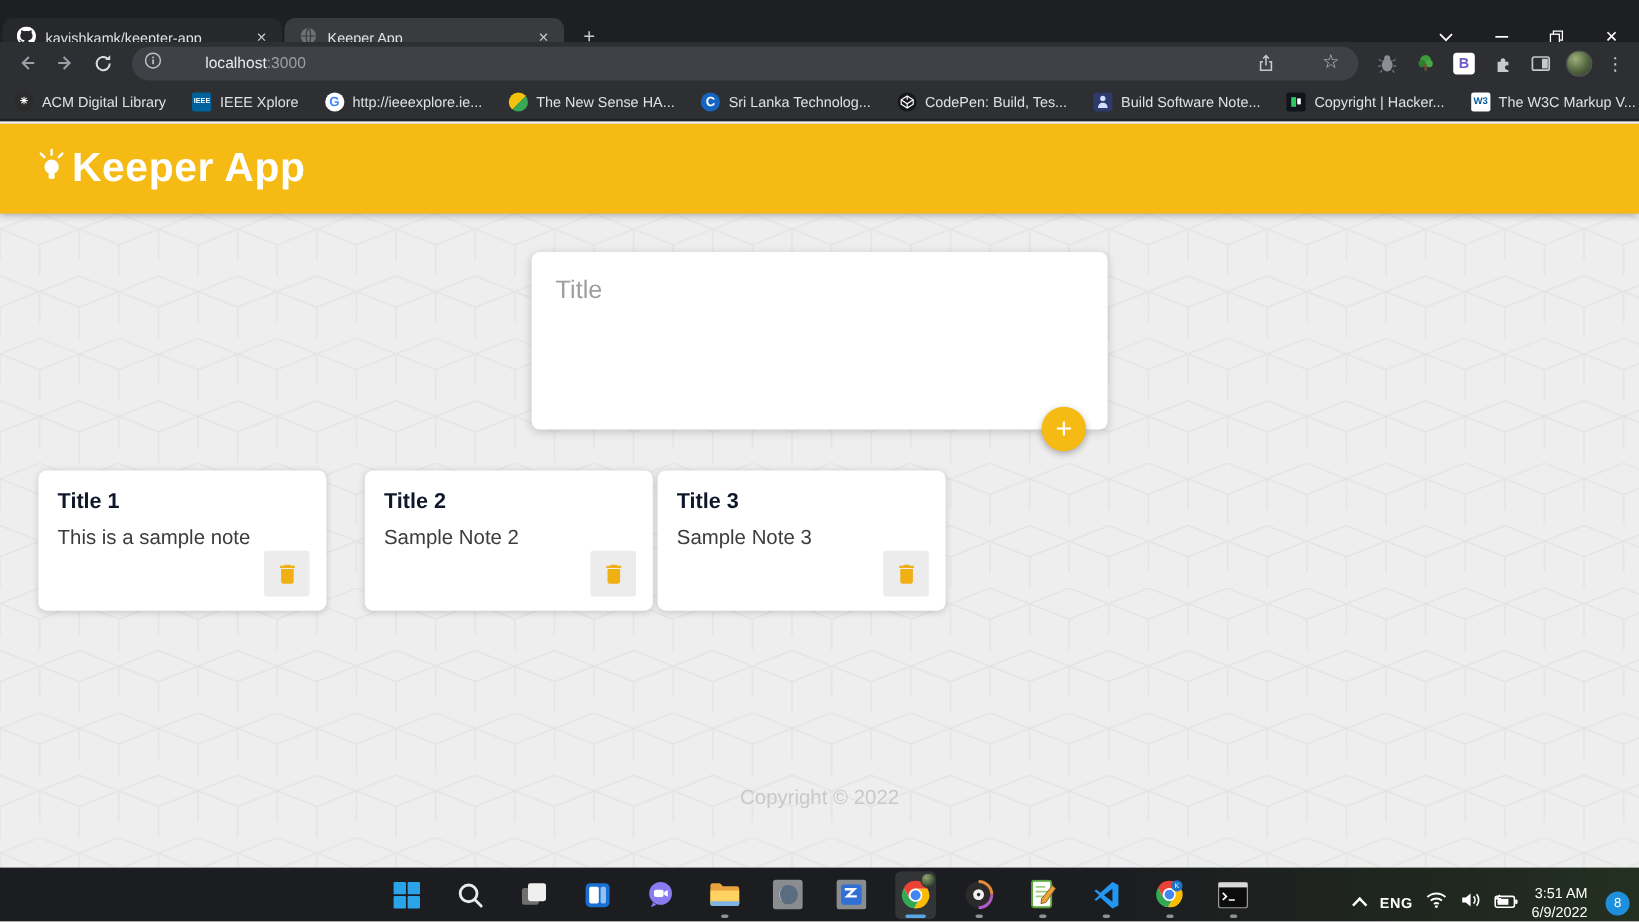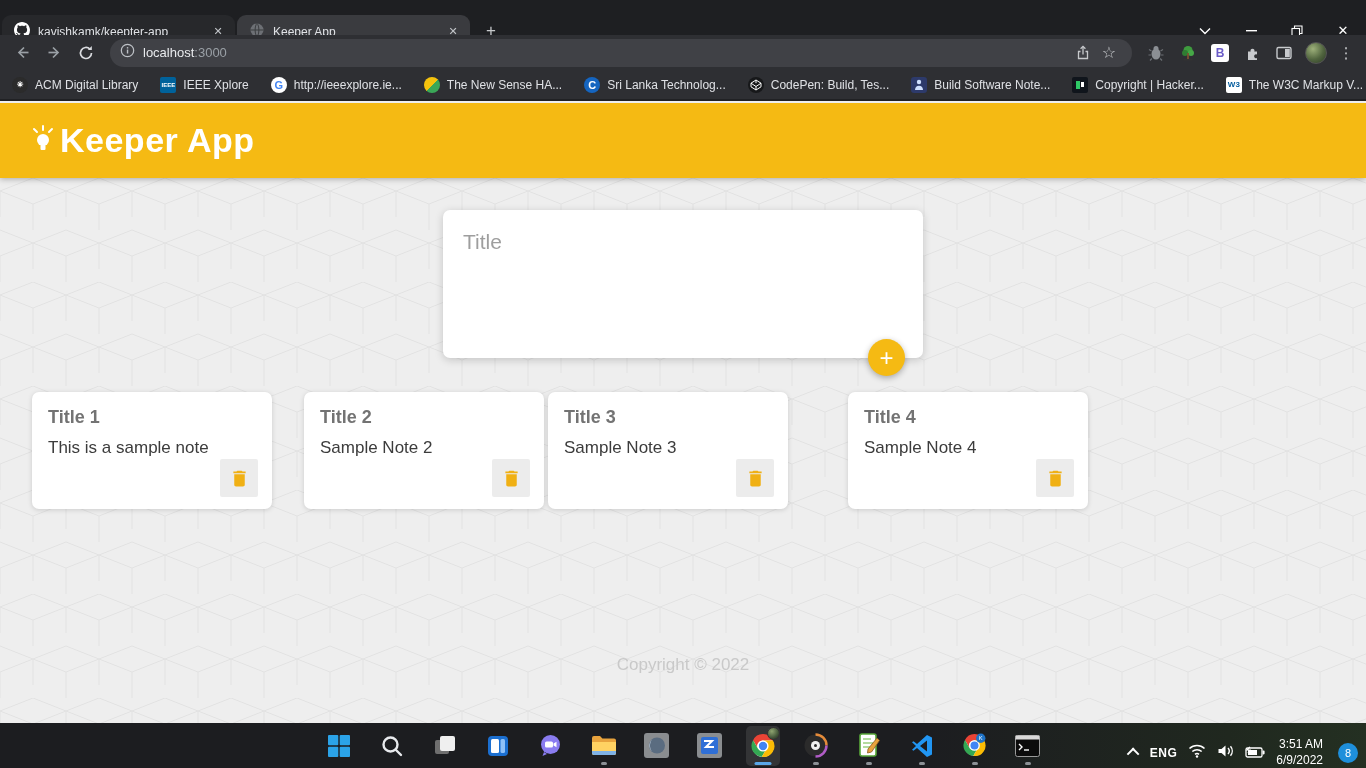--- a/index.html
+++ b/index.html
@@ -13,21 +13,21 @@
   .tab-active { background:#3A3B3F; }
   .tab-label { flex:1; white-space:nowrap; overflow:hidden; }
   .tab-close { width:18px; height:18px; display:flex; align-items:center; justify-content:center; color:#C3C6CA; font-size:11px; border-radius:50%; }
   .newtab-btn { width:26px; height:26px; margin:0 0 4px 8px; color:#C7C9CC; font-size:17px; display:flex; align-items:center; justify-content:center; border-radius:50%; }
   .win-controls { margin-left:auto; height:35px; display:flex; align-items:stretch; }
   .win-btn { width:46px; display:flex; align-items:center; justify-content:center; color:#fff; }
   .win-close { font-size:13px; }
 
   .toolbar { position:absolute; top:35px; left:0; width:1366px; height:35px; background:#2E2F33; display:flex; align-items:center; padding:0 8px; gap:4px; }
   .nav-btn { width:28px; height:28px; display:flex; align-items:center; justify-content:center; }
-  .addr-pill { flex:1; height:28px; background:#404146; border-radius:14px; display:flex; align-items:center; padding:0 10px; margin:0 6px; }
+  .addr-pill { flex:1; height:28px; background:#404146; border-radius:14px; display:flex; align-items:center; padding:0 10px; margin:0 6px;gap:28px; }
   .addr-text { font-size:13px; margin-left:8px; }
   .addr-host { color:#E8EAED; }
   .addr-port { color:#9AA0A6; }
   .addr-spacer { flex:1; }
   .pill-icon { width:26px; height:26px; display:flex; align-items:center; justify-content:center; }
   .star-glyph { color:#C7C9CC; font-size:16px; line-height:1; }
   .ext-icon { width:28px; height:28px; display:flex; align-items:center; justify-content:center; }
   .fav-b { width:18px; height:18px; background:#fff; border-radius:3px; color:#6b5cc8; font-weight:bold; font-size:12px; display:flex; align-items:center; justify-content:center; }
   .avatar { width:22px; height:22px; border-radius:50%; background:radial-gradient(circle at 35% 30%, #9db07a, #51653f 55%, #2c3a26); border:1px solid #555; }
   .menu-dots { color:#C7C9CC; font-size:15px; width:24px; text-align:center; }
@@ -54,21 +54,21 @@
   .app-title { color:#fff; font-size:34px; font-weight:bold; letter-spacing:0.5px; }
 
   .create-card { position:absolute; left:443px; top:107px; width:480px; height:148px; background:#fff; border-radius:7px; box-shadow:0 2px 8px rgba(0,0,0,0.18); z-index:1; }
   .create-title { position:absolute; top:20px; left:20px; width:430px; border:none; outline:none; font-family:"Liberation Sans",sans-serif; font-size:21px; color:#555; background:transparent; }
   .create-title::placeholder { color:#9E9E9E; }
   .create-body { position:absolute; top:54px; left:20px; width:430px; height:78px; border:none; outline:none; resize:none; font-family:"Liberation Sans",sans-serif; font-size:21px; color:#555; background:transparent; }
   .create-body::placeholder { color:#999; }
   .fab { position:absolute; right:18px; bottom:-18px; width:37px; height:37px; border-radius:50%; background:#F5BA13; color:#fff; border:none; font-size:24px; font-weight:300; line-height:34px; text-align:center; box-shadow:0 2px 6px rgba(0,0,0,0.3); cursor:pointer; }
 
   .note-card { position:absolute; top:289px; width:240px; height:117px; background:#fff; border-radius:7px; box-shadow:0 1px 5px rgba(0,0,0,0.15); padding:15px 16px; z-index:1; }
-  .note-title { font-size:18px; font-weight:bold; color:#737373; margin-bottom:10px; }
+  .note-title { font-size:18px; font-weight:bold; color:#0f172a; margin-bottom:10px; }
   .note-body { font-size:17px; color:#3C3C3C; }
   .note-delete { position:absolute; right:14px; bottom:12px; width:38px; height:38px; background:#ECECEC; border:none; border-radius:2px; display:flex; align-items:center; justify-content:center; cursor:pointer; }
 
   .app-footer { position:absolute; top:552px; left:0; width:1366px; text-align:center; color:#C9C9C9; font-size:17px; z-index:1; }
 
   
   .taskbar { position:absolute; bottom:0; left:0; width:1366px; height:45px; background:linear-gradient(90deg,#1C1D20 0%,#1C1D20 68%,#20281f 90%,#243022 100%); display:flex; align-items:center; justify-content:center; gap:19px; z-index:5; }
   .tb-btn { position:relative; width:34px; height:40px; display:flex; align-items:center; justify-content:center; }
   .tb-btn.chrome-active { background:rgba(255,255,255,0.10); border-radius:5px; }
   .run-dash { position:absolute; bottom:1px; left:50%; transform:translateX(-50%); width:6px; height:3px; border-radius:2px; background:#8d9196; }
@@ -317,29 +317,20 @@
   </div>
   <div class="note-card" style="left:548px">
     <div class="note-title">Title 3</div>
     <div class="note-body">Sample Note 3</div>
     <button class="note-delete">
       <svg width="21" height="21" viewBox="0 0 24 24">
           <path fill="#F0B014" d="M6 19c0 1.1.9 2 2 2h8c1.1 0 2-.9 2-2V7H6v12zM19 4h-3.5l-1-1h-5l-1 1H5v2h14V4z"></path>
         </svg>
     </button>
   </div>
-  <div class="note-card" style="left:848px">
-    <div class="note-title">Title 4</div>
-    <div class="note-body">Sample Note 4</div>
-    <button class="note-delete">
-      <svg width="21" height="21" viewBox="0 0 24 24">
-          <path fill="#F0B014" d="M6 19c0 1.1.9 2 2 2h8c1.1 0 2-.9 2-2V7H6v12zM19 4h-3.5l-1-1h-5l-1 1H5v2h14V4z"></path>
-        </svg>
-    </button>
-  </div>
 
   <div class="app-footer">Copyright © 2022</div>
 </div>
 
 <div class="taskbar">
   <div class="tb-btn interact">
     <svg width="24" height="24" viewBox="0 0 24 24">
         <rect x="1" y="1" width="10.3" height="10.3" rx="1" fill="#2BA3E8"></rect>
         <rect x="12.7" y="1" width="10.3" height="10.3" rx="1" fill="#2BA3E8"></rect>
         <rect x="1" y="12.7" width="10.3" height="10.3" rx="1" fill="#2BA3E8"></rect>

